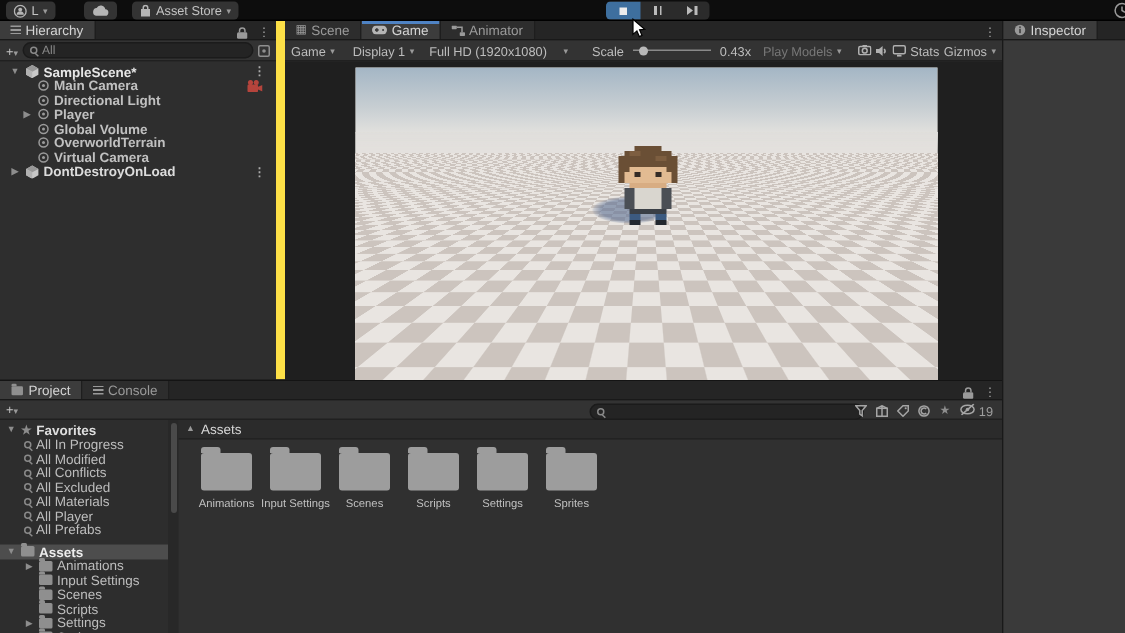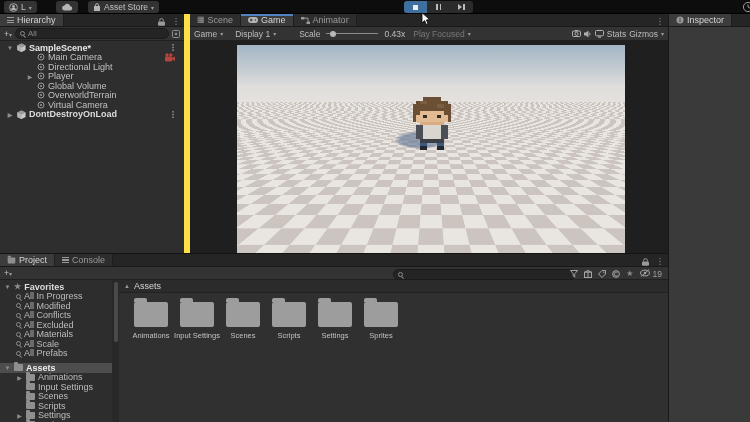--- a/index.html
+++ b/index.html
@@ -31,21 +31,21 @@
   .search input { background:none; border:none; outline:none; color:#c8c8c8; font-size:8px; width:100%; font-family:inherit; }
   .search input::placeholder { color:#8a8a8a; }
   .mag { width:5px; height:5px; border:1px solid #8a8a8a; border-radius:50%; position:relative; flex:none; }
   .mag::after { content:""; position:absolute; width:3px; height:1px; background:#8a8a8a; transform:rotate(45deg); right:-2px; bottom:-2px; }
 
   
   .hierarchy { position:absolute; left:0; top:14px; width:190px; height:239px; background:#2e2e2e; border-right:6px solid #fde047; }
   .hrow { display:flex; align-items:center; height:9.5px; gap:3px; padding-right:3px; white-space:nowrap; color:#c0c0c0; }
   .hrow .arrow { width:8px; text-align:center; color:#8d8d8d; font-size:6px; flex:none; }
   .hrow.scene-row { font-weight:bold; color:#e6e6e6; }
-  .child-list .hrow { padding-left:26px; }
+  .child-list .hrow { padding-left:14px;font-weight:bold; }
   .go { flex:none; }
 
   
   .center { position:absolute; left:190px; top:14px; width:478px; height:239px; background:#2e2e2e; }
   .viewport { position:absolute; left:0; top:27px; right:0; bottom:0; background:#1f1f1f; overflow:hidden; }
   .render { position:absolute; left:47px; top:4px; width:388px; height:208px; overflow:hidden; background:#e4e1de; }
   .sky { position:absolute; left:0; top:0; right:0; height:44px; background:linear-gradient(#a4b6c5, #c7ced2 60%, #e2e1de 100%); }
   .floor-wrap { position:absolute; left:0; right:0; top:43px; bottom:0; overflow:hidden; perspective:200px; perspective-origin:50% 93px; background:#e4e1de; }
   .floor { position:absolute; left:-1000%; right:-1000%; bottom:-6px; height:2400px; transform-origin:50% 100%; transform:rotateX(65deg);
            background:repeating-conic-gradient(#ccc4be 0 25%, #e9e5e1 0 50%); background-size:56px 56px; }
@@ -370,29 +370,33 @@
     <span style="display:flex;align-items:center;gap:3px;">
       <span>Game</span>
         <span class="caret">▾</span>
     </span>
     <span style="width:6px"></span>
     <span style="display:flex;align-items:center;gap:3px;">
       <span>Display 1</span>
         <span class="caret">▾</span>
     </span>
     <span style="width:4px"></span>
+    <span style="display:flex;align-items:center;gap:3px;">
+      <span>Full HD (1920x1080)</span>
+        <span class="caret" style="margin-left:8px">▾</span>
+    </span>
     <span style="width:10px"></span>
     <span>Scale</span>
     <span class="slider-track">
         <span class="slider-knob"></span>
       </span>
     <span>0.43x</span>
     <span style="width:2px"></span>
     <span class="dim" style="display:flex;align-items:center;gap:3px;">
-      <span>Play Focused</span>
+      <span>Play Models</span>
         <span class="caret">▾</span>
     </span>
     <span class="spacer"></span>
     <span>
       <svg width="9" height="7" viewBox="0 0 9 7">
           <rect x="0.5" y="1" width="8" height="5.5" rx="1" fill="none" stroke="#b0b0b0"></rect>
           <circle cx="4.5" cy="3.8" r="1.6" fill="none" stroke="#b0b0b0"></circle>
           <rect x="3" y="0" width="3" height="1.3" fill="#b0b0b0"></rect>
         </svg>
     </span>
@@ -559,21 +563,21 @@
             <span>All Excluded</span>
           </div>
 
           <div class="prow indent">
             <span class="mag"></span>
             <span>All Materials</span>
           </div>
 
           <div class="prow indent">
             <span class="mag"></span>
-            <span>All Scale</span>
+            <span>All Player</span>
           </div>
 
           <div class="prow indent">
             <span class="mag"></span>
             <span>All Prefabs</span>
           </div>
         </div>
       <div style="height:5px;"></div>
       <div class="prow header selected">
         <span class="arrow">▼</span>

